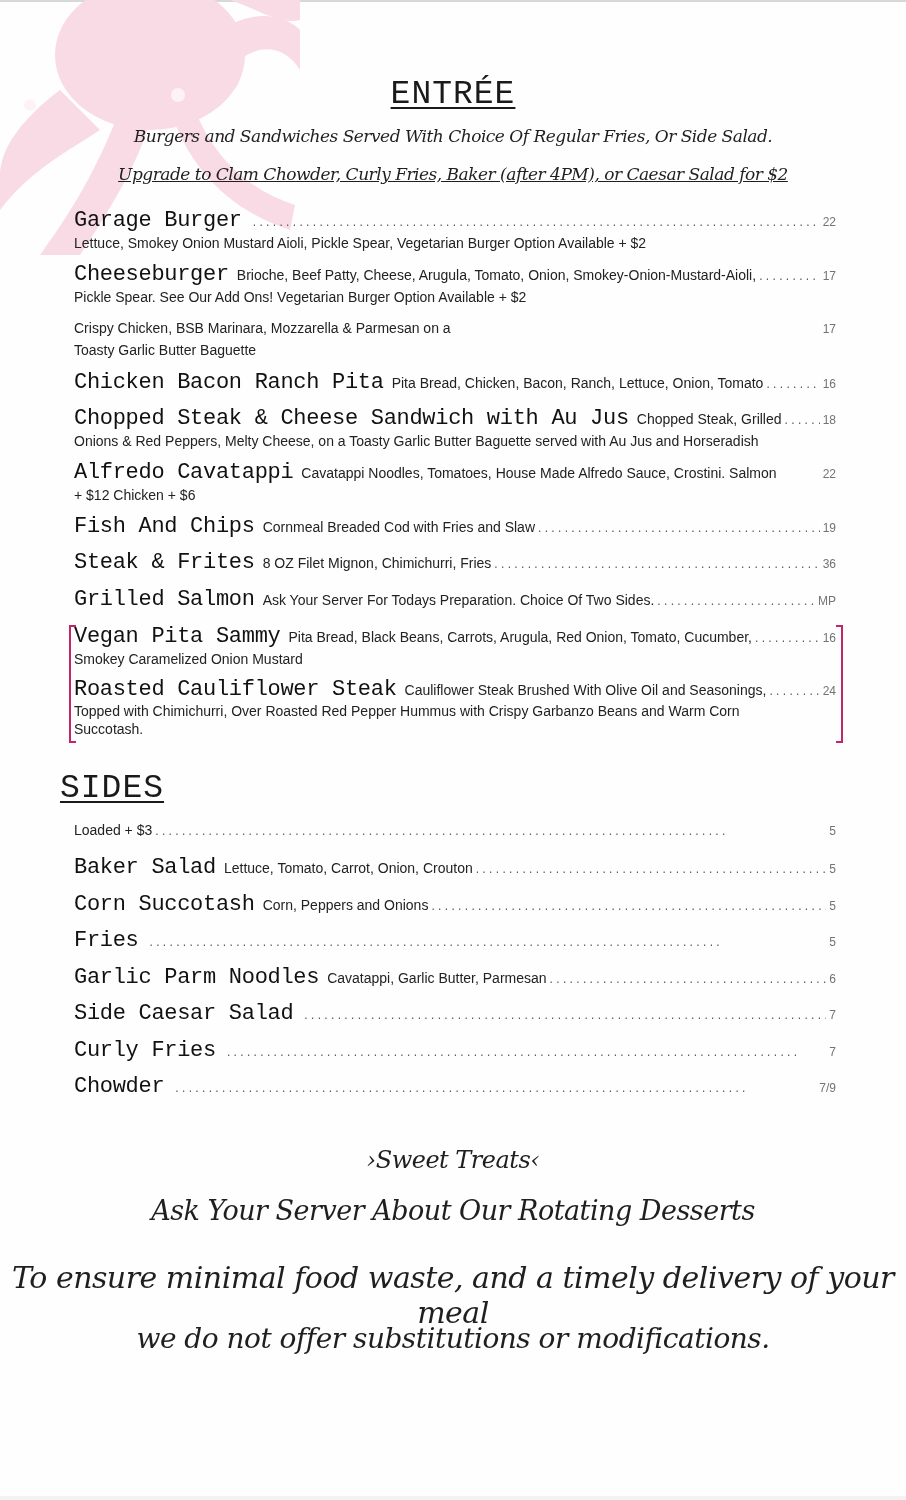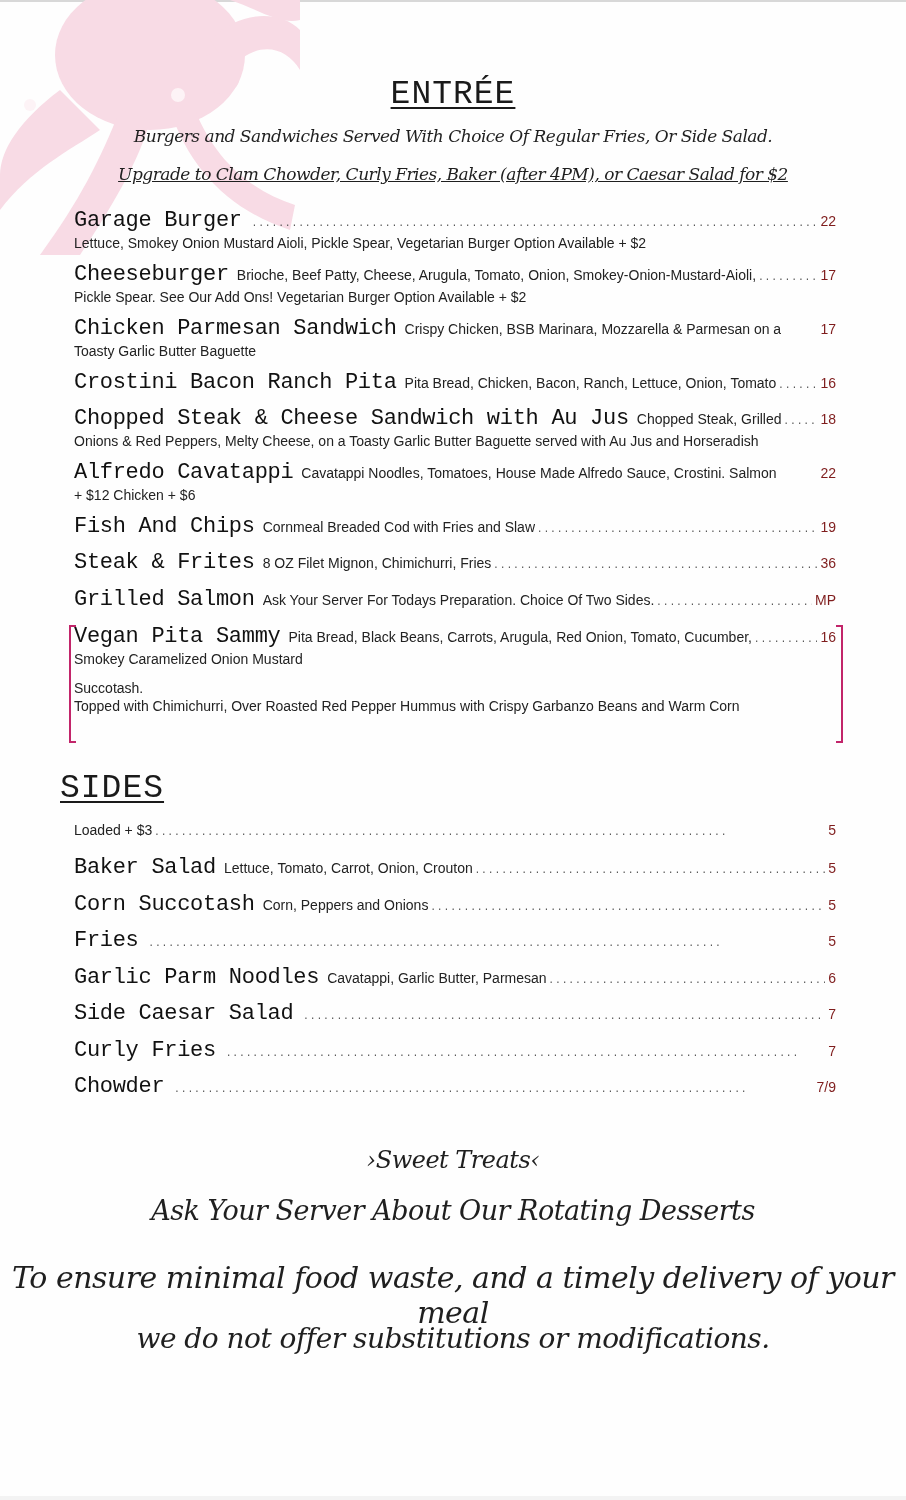--- a/index.html
+++ b/index.html
@@ -32,21 +32,21 @@
   .item .name {
     font-family:"Liberation Mono", monospace; font-size:22px; color:#111; margin-right:8px;
     letter-spacing:-0.3px;
   }
   .item .desc { color:#222; font-size:14px; overflow:hidden; }
   .item .dots {
     flex:1; overflow:hidden; color:#555; margin:0 3px; min-width:10px;
     letter-spacing:4px; font-size:12px;
   }
   .item .dots::before { content:". . . . . . . . . . . . . . . . . . . . . . . . . . . . . . . . . . . . . . . . . . . . . . . . . . . . . . . . . . . . . . . . . . . . . . . . . . . . . . . . . . . . . ."; letter-spacing:0; }
-  .item .price { color:#7f1d1d; font-size:14px; }
+  .item .price { color:#737373; font-size:12px; }
   .item .line2 { color:#222; font-size:14px; }
 
   .vegan-bracket {
     position:absolute; left:69px; top:625px; width:770px; height:118px;
     border-left:2px solid #c2256a; border-right:2px solid #c2256a;
   }
   .vegan-bracket::before, .vegan-bracket::after {
     content:""; position:absolute; left:0; right:0; height:0;
   }
   .b-tl, .b-tr, .b-bl, .b-br { position:absolute; width:5px; height:2px; background:#c2256a; }
@@ -103,31 +103,30 @@
         <span class="name">Cheeseburger</span>
         <span class="desc">Brioche, Beef Patty, Cheese, Arugula, Tomato, Onion, Smokey-Onion-Mustard-Aioli,</span>
         <span class="dots"></span>
         <span class="price">17</span>
       </div>
     <div class="line2">Pickle Spear. See Our Add Ons! Vegetarian Burger Option Available + $2</div>
   </div>
 
   <div class="item" style="top:318px">
     <div class="line1">
-        <span class="name">Chicken Parmesan Sandwich</span>
         <span class="desc">Crispy Chicken, BSB Marinara, Mozzarella &amp; Parmesan on a</span>
         <span class="dots" style="visibility:hidden"></span>
         <span class="price">17</span>
       </div>
     <div class="line2">Toasty Garlic Butter Baguette</div>
   </div>
 
   <div class="item" style="top:372px">
     <div class="line1">
-        <span class="name">Crostini Bacon Ranch Pita</span>
+        <span class="name">Chicken Bacon Ranch Pita</span>
         <span class="desc">Pita Bread, Chicken, Bacon, Ranch, Lettuce, Onion, Tomato</span>
         <span class="dots"></span>
         <span class="price">16</span>
       </div>
   </div>
 
   <div class="item" style="top:408px">
     <div class="line1">
         <span class="name">Chopped Steak &amp; Cheese Sandwich with Au Jus</span>
         <span class="desc">Chopped Steak, Grilled</span>
@@ -185,22 +184,28 @@
     <div class="line1">
         <span class="name">Vegan Pita Sammy</span>
         <span class="desc">Pita Bread, Black Beans, Carrots, Arugula, Red Onion, Tomato, Cucumber,</span>
         <span class="dots"></span>
         <span class="price">16</span>
       </div>
     <div class="line2">Smokey Caramelized Onion Mustard</div>
   </div>
 
   <div class="item" style="top:679px">
+    <div class="line1">
+        <span class="name">Roasted Cauliflower Steak</span>
+        <span class="desc">Cauliflower Steak Brushed With Olive Oil and Seasonings,</span>
+        <span class="dots"></span>
+        <span class="price">24</span>
+      </div>
+    <div class="line2" style="line-height:18px">Topped with Chimichurri, Over Roasted Red Pepper Hummus with Crispy Garbanzo Beans and Warm Corn</div>
     <div class="line2" style="line-height:18px">Succotash.</div>
-    <div class="line2" style="line-height:18px">Topped with Chimichurri, Over Roasted Red Pepper Hummus with Crispy Garbanzo Beans and Warm Corn</div>
   </div>
 
   <div class="sides-title">SIDES</div>
 
   <div class="item" style="top:820px">
     <div class="line1">
         <span class="desc">Loaded + $3</span>
         <span class="dots"></span>
         <span class="price">5</span>
       </div>

